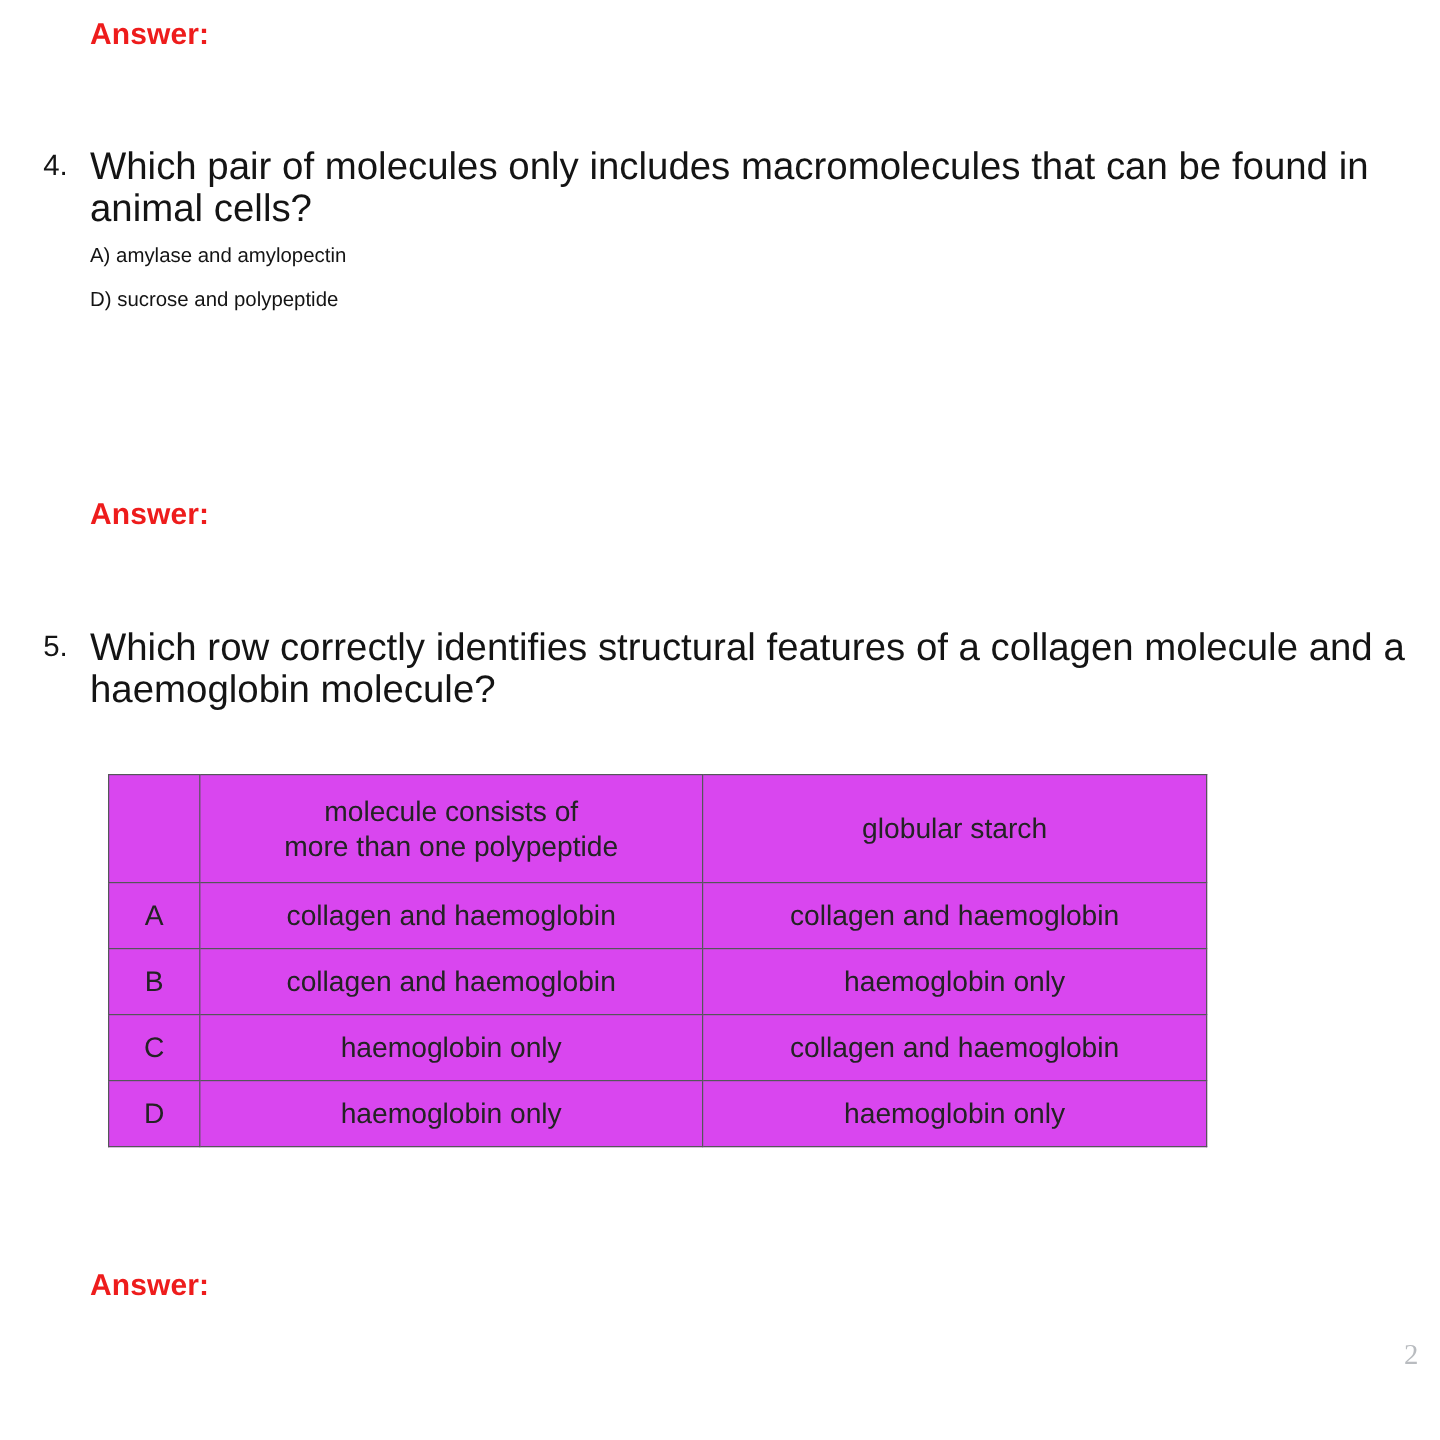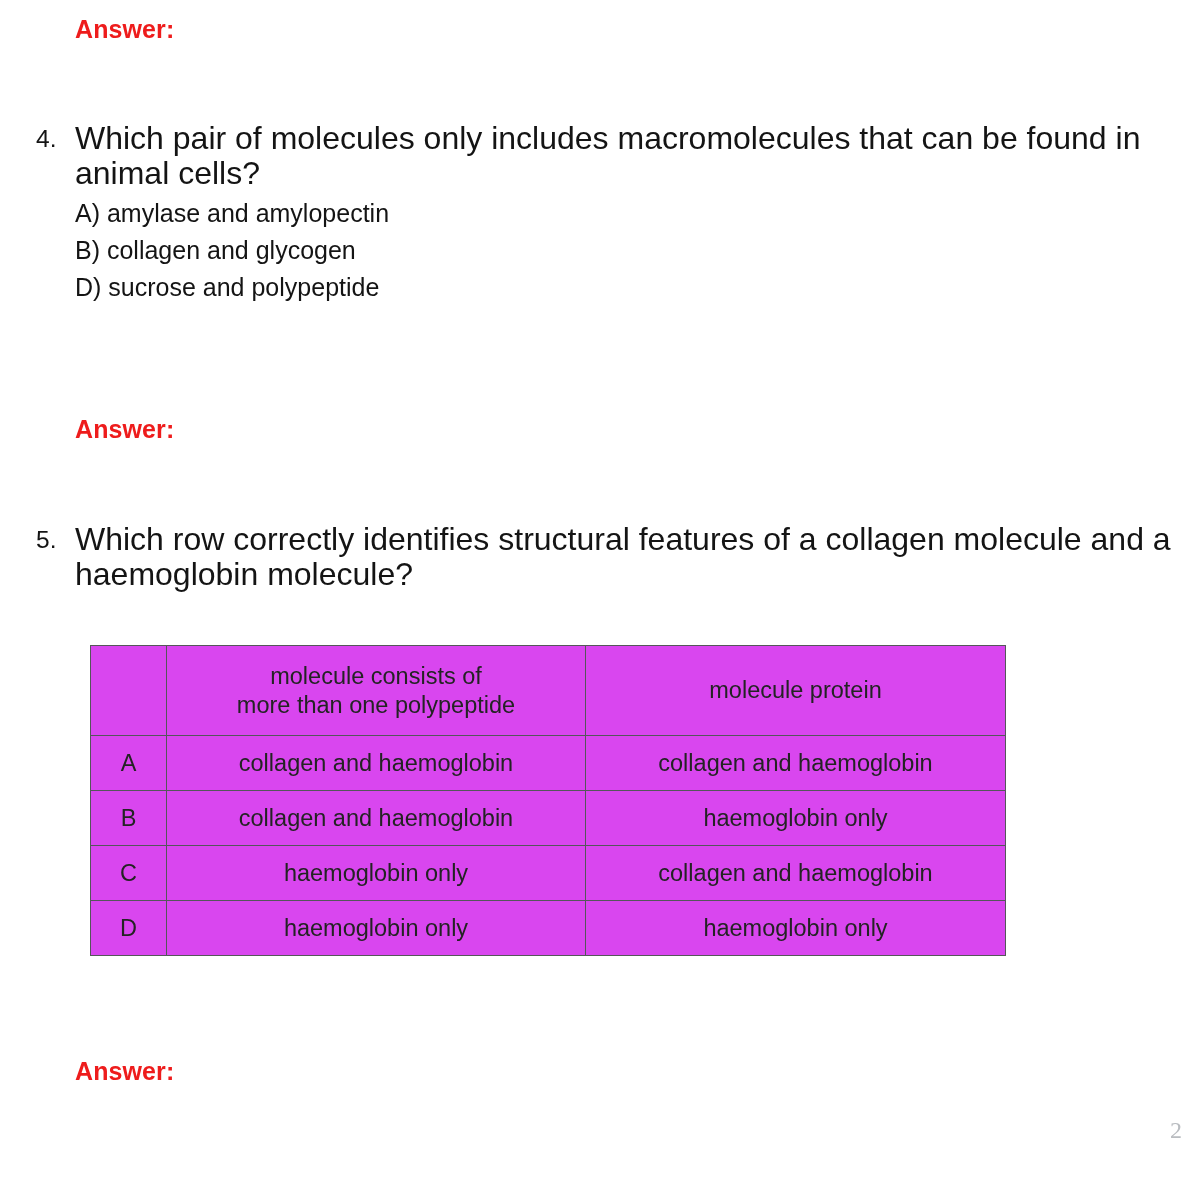--- a/index.html
+++ b/index.html
@@ -54,21 +54,21 @@
   .q-text {
     flex: 1 1 auto;
     font-size: 32px;
     line-height: 35px;
   }
 
   
   .options {
     position: absolute;
     left: 75px;
-    font-size: 25px;
+    font-size: 17px;
     line-height: 36.8px;
     color: #141414;
   }
   .option-row {
     white-space: nowrap;
   }
 
   
   .qtable {
     position: absolute;
@@ -132,21 +132,20 @@
 
   <div class="answer-label" style="top:15px;">Answer:</div>
 
   <div class="question" style="top:121px;">
     <span class="q-number">4.</span>
     <span class="q-text">Which pair of molecules only includes macromolecules that can be found in animal cells?</span>
   </div>
 
   <div class="options" style="top:195px;">
     <div class="option-row">A) amylase and amylopectin</div>
-    <div class="option-row">B) collagen and glycogen</div>
     <div class="option-row">D) sucrose and polypeptide</div>
   </div>
 
   <div class="answer-label" style="top:415px;">Answer:</div>
 
   <div class="question" style="top:522px; width:1145px;">
     <span class="q-number">5.</span>
     <span class="q-text">Which row correctly identifies structural features of a collagen molecule and a haemoglobin molecule?</span>
   </div>
 
@@ -156,21 +155,21 @@
       <col class="col-one">
       <col class="col-two">
     </colgroup>
     <thead>
       <tr>
         <th class="hdr-blank"></th>
         <th class="hdr-cell">
           <span class="l1">molecule consists of</span>
           <span class="l2">more than one polypeptide</span>
         </th>
-        <th class="hdr-cell">molecule protein</th>
+        <th class="hdr-cell">globular starch</th>
       </tr>
     </thead>
     <tbody>
       <tr class="body-row">
         <td class="row-letter">A</td>
         <td class="cell-text">collagen and haemoglobin</td>
         <td class="cell-text">collagen and haemoglobin</td>
       </tr>
       <tr class="body-row">
         <td class="row-letter">B</td>

